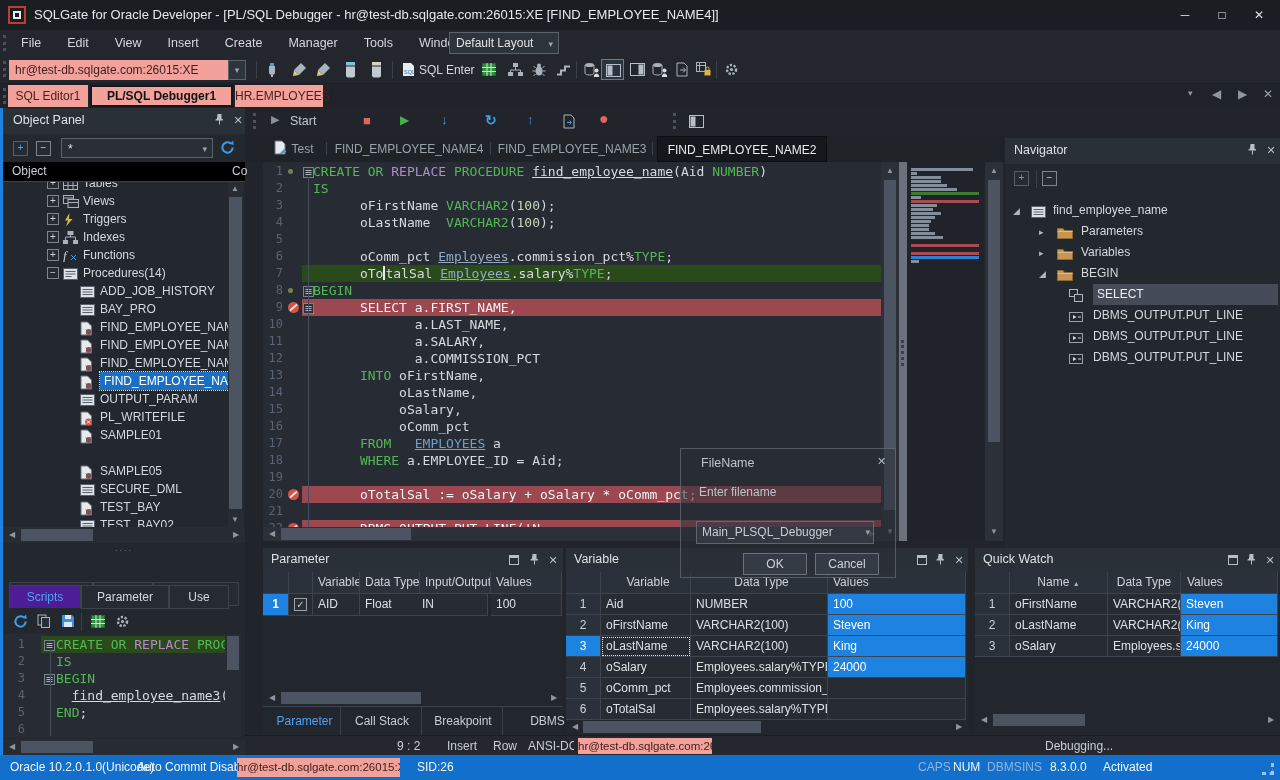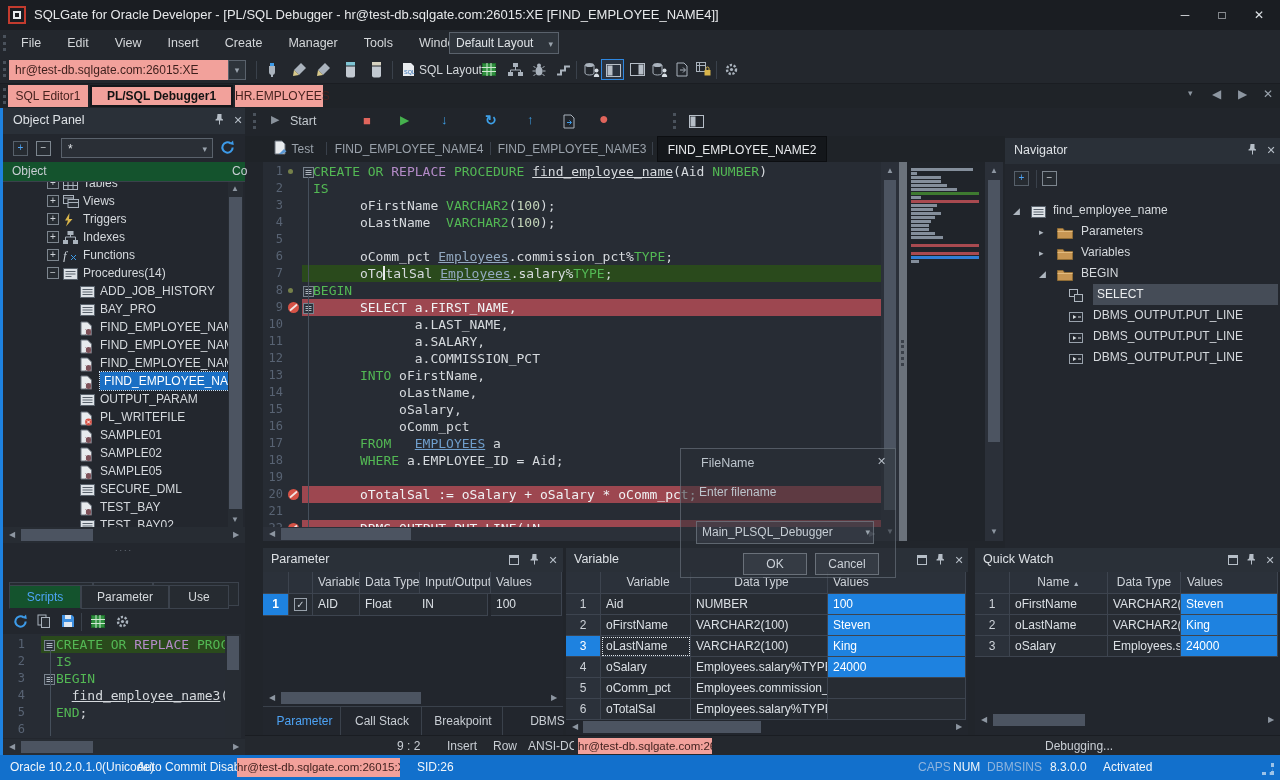--- a/index.html
+++ b/index.html
@@ -118,21 +118,21 @@
         </svg></span>
     <span class="abs ticon" style="left:370px;top:6px"><svg width="13" height="16">
           <rect x="2" y="0" width="9" height="3.5" fill="#d6d2c0"></rect>
           <path d="M2 4.5h9v9a2 2 0 0 1-2 2H4a2 2 0 0 1-2-2z" fill="#c2c9d1"></path>
         </svg></span>
     <span class="abs vsep" style="left:392px;top:5px"></span>
     <span class="abs ticon" style="left:402px;top:6px"><svg width="13" height="15">
           <path d="M1 1h8l3 3v10H1z" fill="#e8ebee"></path>
           <text x="2" y="12" font-size="5.5" fill="#2f6db3" font-family="sans-serif">SQL</text>
         </svg></span>
-    <span class="abs" style="left:419px;top:7px;color:#d4d8dc">SQL Layout</span>
+    <span class="abs" style="left:419px;top:7px;color:#d4d8dc">SQL Enter</span>
     <span class="abs ticon" style="left:482px;top:7px"><svg width="14" height="13">
           <rect x="0.5" y="0.5" width="13" height="12" fill="#2f8f3e" stroke="#1f6b2c"></rect>
           <path d="M0 4.5h14M0 8.5h14M5 0v13M9 0v13" stroke="#cfe8d2"></path>
         </svg></span>
     <span class="abs ticon" style="left:508px;top:7px"><svg width="15" height="14">
           <rect x="5" y="0" width="5" height="4" fill="#aab3bd"></rect>
           <rect x="0" y="9" width="5" height="4" fill="#aab3bd"></rect>
           <rect x="10" y="9" width="5" height="4" fill="#aab3bd"></rect>
           <path d="M7.5 4v3M2.5 9V7h10v2" stroke="#aab3bd" fill="none"></path>
         </svg></span>
@@ -207,21 +207,21 @@
       <span class="pm blue" style="left:10px;top:7px;width:15px;height:15px;line-height:12px">+</span>
       <span class="pm" style="left:33px;top:7px;width:15px;height:15px;line-height:12px">−</span>
       <span class="abs combo" style="left:58px;top:4px;width:152px;height:20px;background:#2a2f36">
         <span>*</span><span class="arr" style="line-height:20px">▾</span>
       </span>
       <span class="abs ticon" style="left:217px;top:6px"><svg width="15" height="15" viewBox="0 0 16 16">
             <path d="M13.5 8a5.5 5.5 0 1 1-2.2-4.4" fill="none" stroke="#3d9be9" stroke-width="2.2"></path>
             <path d="M13.9 0.6l.8 4.6-4.4-.9z" fill="#3d9be9"></path>
           </svg></span>
     </div>
-    <div class="abs" style="left:0;top:54px;width:242px;height:20px;background:#14532d;border-bottom:1px solid #3a414b">
+    <div class="abs" style="left:0;top:54px;width:242px;height:20px;background:#000000;border-bottom:1px solid #3a414b">
       <span class="abs" style="left:9px;top:2px;color:#c9ced4">Object</span>
       <span class="abs" style="left:229px;top:2px;color:#c9ced4">Co</span>
     </div>
     <div id="obj-tree" class="abs" style="left:0;top:74px;width:225px;height:345px;overflow:hidden">
         <div class="trow" style="top:-8px">
           <span class="pm" style="left:44px;top:3px">+</span>
           <span class="ticon abs" style="left:60px;top:3px"><svg width="15" height="12">
               <rect x="0" y="0" width="15" height="4" fill="#aab3bd"></rect>
               <rect x="0.5" y="0.5" width="14" height="11" fill="none" stroke="#aab3bd"></rect>
               <path d="M0 7.5h15M5 4v8M10 4v8" stroke="#aab3bd"></path>
@@ -333,28 +333,20 @@
           <span class="lbl" style="left:97px">PL_WRITEFILE</span>
         </div>
         <div class="trow" style="top:244px">
           <span class="ticon abs" style="left:77px;top:3px"><svg width="13" height="15">
               <path d="M1 1h6.5L11.5 5v9H1z" fill="#e8ebee" stroke="#6b737d"></path>
               <ellipse cx="8.5" cy="11" rx="2.6" ry="3" fill="#7d5058"></ellipse>
               <path d="M5.5 8.5L11.5 14M5.5 13.5l6-5.5" stroke="#7d5058" stroke-width="0.8"></path>
             </svg></span>
           <span class="lbl" style="left:97px">SAMPLE01</span>
         </div>
-        <div class="trow" style="top:262px">
-          <span class="ticon abs" style="left:77px;top:3px"><svg width="13" height="15">
-              <path d="M1 1h6.5L11.5 5v9H1z" fill="#e8ebee" stroke="#6b737d"></path>
-              <ellipse cx="8.5" cy="11" rx="2.6" ry="3" fill="#7d5058"></ellipse>
-              <path d="M5.5 8.5L11.5 14M5.5 13.5l6-5.5" stroke="#7d5058" stroke-width="0.8"></path>
-            </svg></span>
-          <span class="lbl" style="left:97px">SAMPLE02</span>
-        </div>
         <div class="trow" style="top:280px">
           <span class="ticon abs" style="left:77px;top:3px"><svg width="13" height="15">
               <path d="M1 1h6.5L11.5 5v9H1z" fill="#e8ebee" stroke="#6b737d"></path>
               <ellipse cx="8.5" cy="11" rx="2.6" ry="3" fill="#7d5058"></ellipse>
               <path d="M5.5 8.5L11.5 14M5.5 13.5l6-5.5" stroke="#7d5058" stroke-width="0.8"></path>
             </svg></span>
           <span class="lbl" style="left:97px">SAMPLE05</span>
         </div>
         <div class="trow" style="top:316px">
           <span class="ticon abs" style="left:77px;top:3px"><svg width="13" height="15">
@@ -392,21 +384,21 @@
       <span class="sarr" style="left:226px;top:1px">▶</span>
     </div>
     <div class="abs" style="left:0;top:435px;width:242px;height:13px;text-align:center;color:#6b737e;font-size:9px;letter-spacing:2px;line-height:10px">....</div>
 
     <div id="obj-tabs1" style="position:absolute;left:0;top:472px;width:242px;height:27px">
         <span class="tabbox" style="left:6px;top:2px;width:84px">Used By</span>
         <span class="tabbox" style="left:90px;top:2px;width:60px">Error</span>
         <span class="tabbox" style="left:150px;top:2px;width:86px">Privileges</span>
       </div>
     <div id="obj-tabs2" style="position:absolute;left:0;top:475px;width:242px;height:27px">
-        <span class="tabbox" style="left:6px;top:2px;width:72px;color:#4da3f5;background:#14532d;border-bottom-color:#23272e">Scripts</span>
+        <span class="tabbox" style="left:6px;top:2px;width:72px;color:#4da3f5;background:#4c1d95;border-bottom-color:#23272e">Scripts</span>
         <span class="tabbox" style="left:78px;top:2px;width:88px;">Parameter</span>
         <span class="tabbox" style="left:166px;top:2px;width:60px;">Use</span>
       </div>
 
     <div class="abs" style="left:0;top:502px;width:242px;height:24px">
       <span class="abs ticon" style="left:10px;top:4px"><svg width="15" height="15" viewBox="0 0 16 16">
             <path d="M13.5 8a5.5 5.5 0 1 1-2.2-4.4" fill="none" stroke="#3d9be9" stroke-width="2.2"></path>
             <path d="M13.9 0.6l.8 4.6-4.4-.9z" fill="#3d9be9"></path>
           </svg></span>
       <span class="abs ticon" style="left:34px;top:4px"><svg width="14" height="14">

